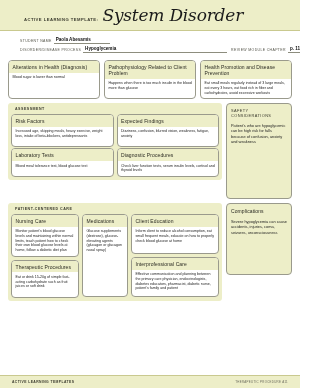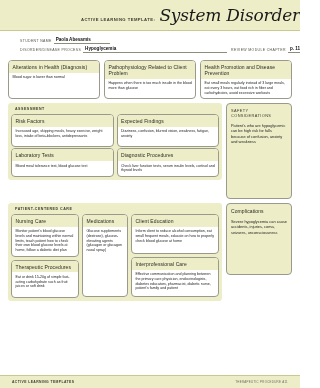--- a/index.html
+++ b/index.html
@@ -15,21 +15,21 @@
     overflow: hidden;
     position: relative;
   }
 
   
   .header-band {
     background: #edeec8;
     height: 30px;
     display: flex;
     align-items: center;
-    justify-content: flex-end;
+    justify-content: flex-start;
     border-bottom: 1px solid #c9c98f;
   }
   .header-inner {
     display: flex;
     align-items: baseline;
     gap: 4px;
     padding-left: 24px;
   }
   .alt-label {
     font-size: 4.2px;

